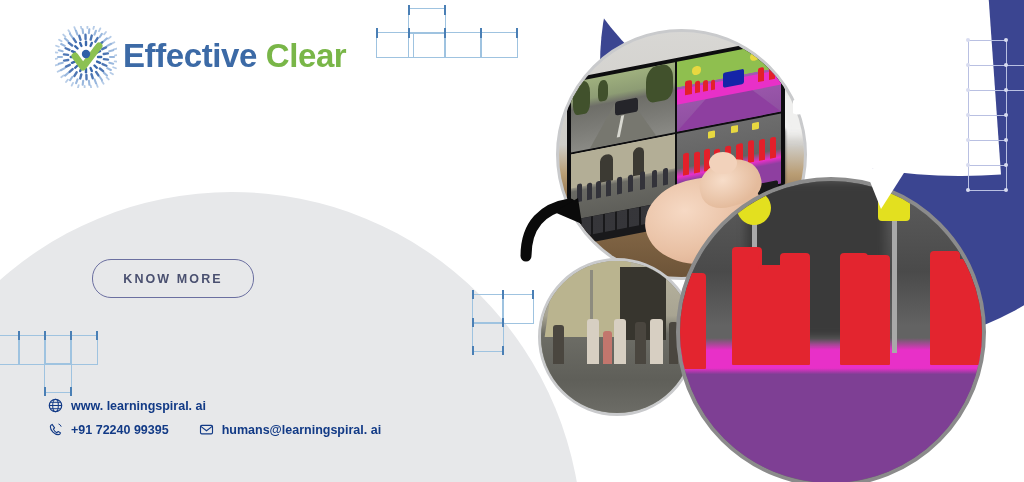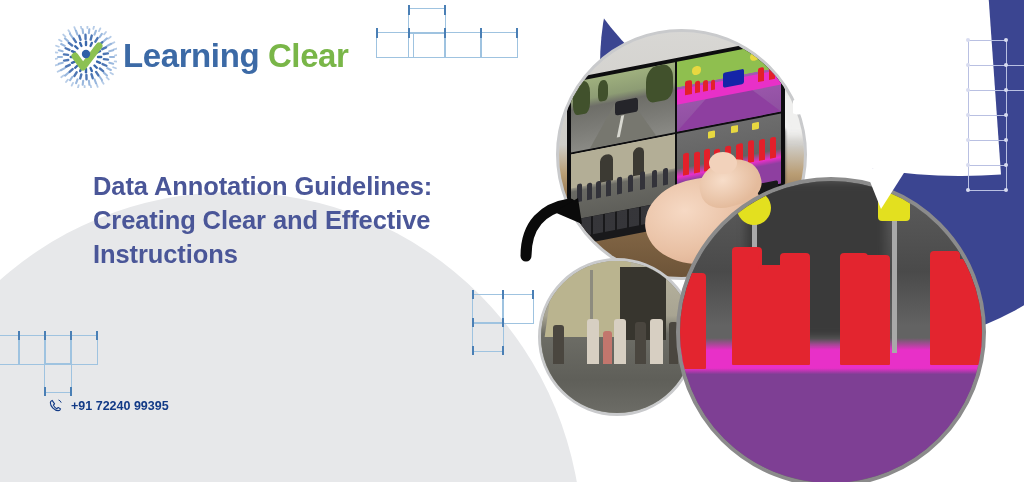--- a/index.html
+++ b/index.html
@@ -283,35 +283,54 @@
             <line x1="56.75" y1="17.67" x2="59.42" y2="16.29" stroke="#6f9ad0" stroke-width="1.8" stroke-linecap="round" opacity="0.5"></line>
             <line x1="58.96" y1="23.31" x2="61.85" y2="22.52" stroke="#6f9ad0" stroke-width="1.8" stroke-linecap="round" opacity="0.5"></line>
             <line x1="59.95" y1="29.29" x2="62.94" y2="29.12" stroke="#6f9ad0" stroke-width="1.8" stroke-linecap="round" opacity="0.5"></line>
             <line x1="59.67" y1="35.35" x2="62.64" y2="35.80" stroke="#6f9ad0" stroke-width="1.8" stroke-linecap="round" opacity="0.5"></line>
           </g>
         <path d="M20 30 L28 41 L44 20" stroke="#8cc152" stroke-width="7" fill="none" stroke-linecap="round" stroke-linejoin="round"></path>
         <circle cx="31" cy="28" r="4.2" fill="#2f5fa8"></circle>
       </svg>
     </div>
     <div class="logo-text">
-      <span class="lt-learning">Learning</span><span>&nbsp;</span><span class="lt-spiral">Clear</span>
+      <span class="lt-learning">Effective</span><span>&nbsp;</span><span class="lt-spiral">Clear</span>
     </div>
   </div>
 
-  <h1 class="headline">Data Annotation Guidelines: Creating Clear and Effective Instructions</h1>
-
+
+  <div class="cta">KNOW MORE</div>
 
   <div class="contact">
+    <div class="c-row">
+      <div class="c-item">
+        <svg class="c-icon" viewBox="0 0 16 16">
+          <circle cx="8" cy="8" r="6.6" fill="none" stroke="#123a86" stroke-width="1.3"></circle>
+          <ellipse cx="8" cy="8" rx="3" ry="6.6" fill="none" stroke="#123a86" stroke-width="1.1"></ellipse>
+          <line x1="1.4" y1="8" x2="14.6" y2="8" stroke="#123a86" stroke-width="1.1"></line>
+          <line x1="2.4" y1="4.6" x2="13.6" y2="4.6" stroke="#123a86" stroke-width="1"></line>
+          <line x1="2.4" y1="11.4" x2="13.6" y2="11.4" stroke="#123a86" stroke-width="1"></line>
+        </svg>
+        <span>www. learningspiral. ai</span>
+      </div>
+    </div>
     <div class="c-row">
       <div class="c-item">
         <svg class="c-icon" viewBox="0 0 16 16">
           <path d="M4.4 2.6c-.9.3-1.9 1.3-1.9 2.4 0 3.9 4.6 8.5 8.5 8.5 1.1 0 2.1-1 2.4-1.9l-2.5-1.5-1.4 1.3c-1.5-.7-3.1-2.3-3.8-3.8l1.3-1.4z" fill="none" stroke="#123a86" stroke-width="1.2" stroke-linejoin="round"></path>
           <path d="M11.6 2.2a4 4 0 0 1 2.4 2.4" fill="none" stroke="#123a86" stroke-width="1" stroke-linecap="round"></path>
         </svg>
         <span>+91 72240 99395</span>
+      </div>
+      <div class="c-item">
+        <svg class="c-icon" viewBox="0 0 16 16">
+          <rect x="1.6" y="3.6" width="12.8" height="9" rx="1.4" fill="none" stroke="#123a86" stroke-width="1.2"></rect>
+          <path d="M1.6 4.4 L8 9.4 L14.4 4.4" fill="none" stroke="#123a86" stroke-width="1.2" stroke-linejoin="round"></path>
+        </svg>
+        <span>humans@learningspiral. ai</span>
       </div>
     </div>
   </div>
 
   <div class="circle ring-lap">
     <div class="lap-desk"></div>
     <div class="lap-blur-car"></div>
     <div class="lap-cup-lid"></div>
     <div class="lap-cup"></div>
     <div class="lap-body"></div>

